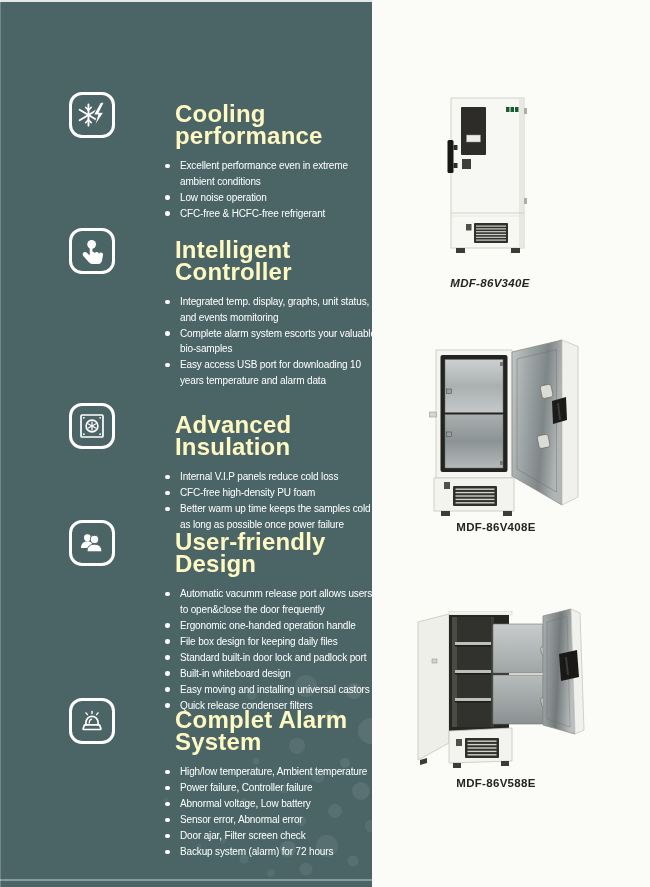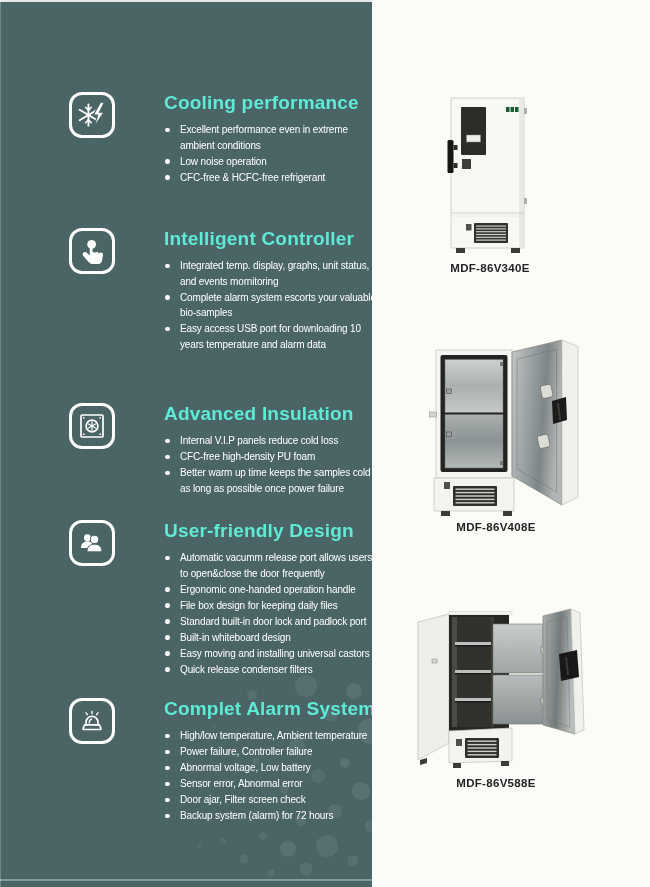--- a/index.html
+++ b/index.html
@@ -11,21 +11,21 @@
   .panel-topline { position:absolute; left:0; top:0; width:372px; height:2px; background:rgba(255,255,255,.85); }
   .panel-bottomline { position:absolute; left:0; top:879px; width:372px; height:1.5px; background:rgba(255,255,255,.35); }
   .panel-leftline { position:absolute; left:0; top:0; width:1px; height:887px; background:rgba(255,255,255,.22); }
   .bubbles { position:absolute; left:0; top:0; pointer-events:none; }
 
   .section { position:absolute; left:69px; width:295px; }
   .icon-box { position:absolute; left:0; top:0; width:40px; height:40px; border:3.5px solid #fff; border-radius:13px;
               display:flex; align-items:center; justify-content:center; }
   .icon-box svg { width:34px; height:34px; }
   .section-body { position:absolute; left:95px; top:0; width:214px; color:#fff; }
-  .section-body h2 { margin:0; font-size:19px; line-height:22px; font-weight:600; letter-spacing:.2px; color:#5eead4; }
+  .section-body h2 { margin:11px; font-size:24px; line-height:22px; font-weight:600; letter-spacing:.2px; color:#fef9c3; }
   .feature-list { margin:8px 0 0 16px; padding:0; list-style:none; }
   .feature-list li { position:relative; font-size:10px; line-height:15.5px; letter-spacing:-0.15px; margin-bottom:.5px; color:#fff; }
   .feature-list li::before { content:""; position:absolute; left:-15px; top:5.6px; width:4.6px; height:4.6px; border-radius:50%; background:#fff; }
 
   
   .product-figure { position:absolute; }
   .model-label { position:absolute; font-size:11.5px; font-weight:600; letter-spacing:.3px; color:#242424; text-align:center; }
 </style>
 </head>
 <body>
@@ -222,21 +222,21 @@
             <rect x="36" y="138.9" width="30" height="1.2"></rect>
           <rect x="36" y="141.7" width="30" height="1.2"></rect>
             <rect x="36" y="144.5" width="30" height="1.2"></rect>
         </g>
         <rect x="26" y="129" width="5.5" height="6.5" fill="#504f4a"></rect>
       </g>
       <rect x="16" y="153" width="9" height="5" fill="#3b3b37"></rect>
       <rect x="71" y="153" width="9" height="5" fill="#3b3b37"></rect>
     </svg>
   </div>
-  <div class="model-label" style="left:435px; top:262px; width:110px;">MDF-86V340E</div>
+  <div class="model-label" style="left:435px; top:277px; width:110px;font-style:italic;">MDF-86V340E</div>
 
   <div class="product-figure" style="left:420px; top:333px; width:185px; height:195px;">
     <svg viewBox="0 0 185 195" width="185" height="195">
       <defs>
         <linearGradient id="g2a" x1="0" y1="0" x2="0" y2="1">
           <stop offset="0" stop-color="#cdd0d0"></stop>
             <stop offset=".5" stop-color="#aab0b0"></stop>
             <stop offset="1" stop-color="#c4c8c8"></stop>
         </linearGradient>
         <linearGradient id="g2b" x1="0" y1="0" x2="0" y2="1">

